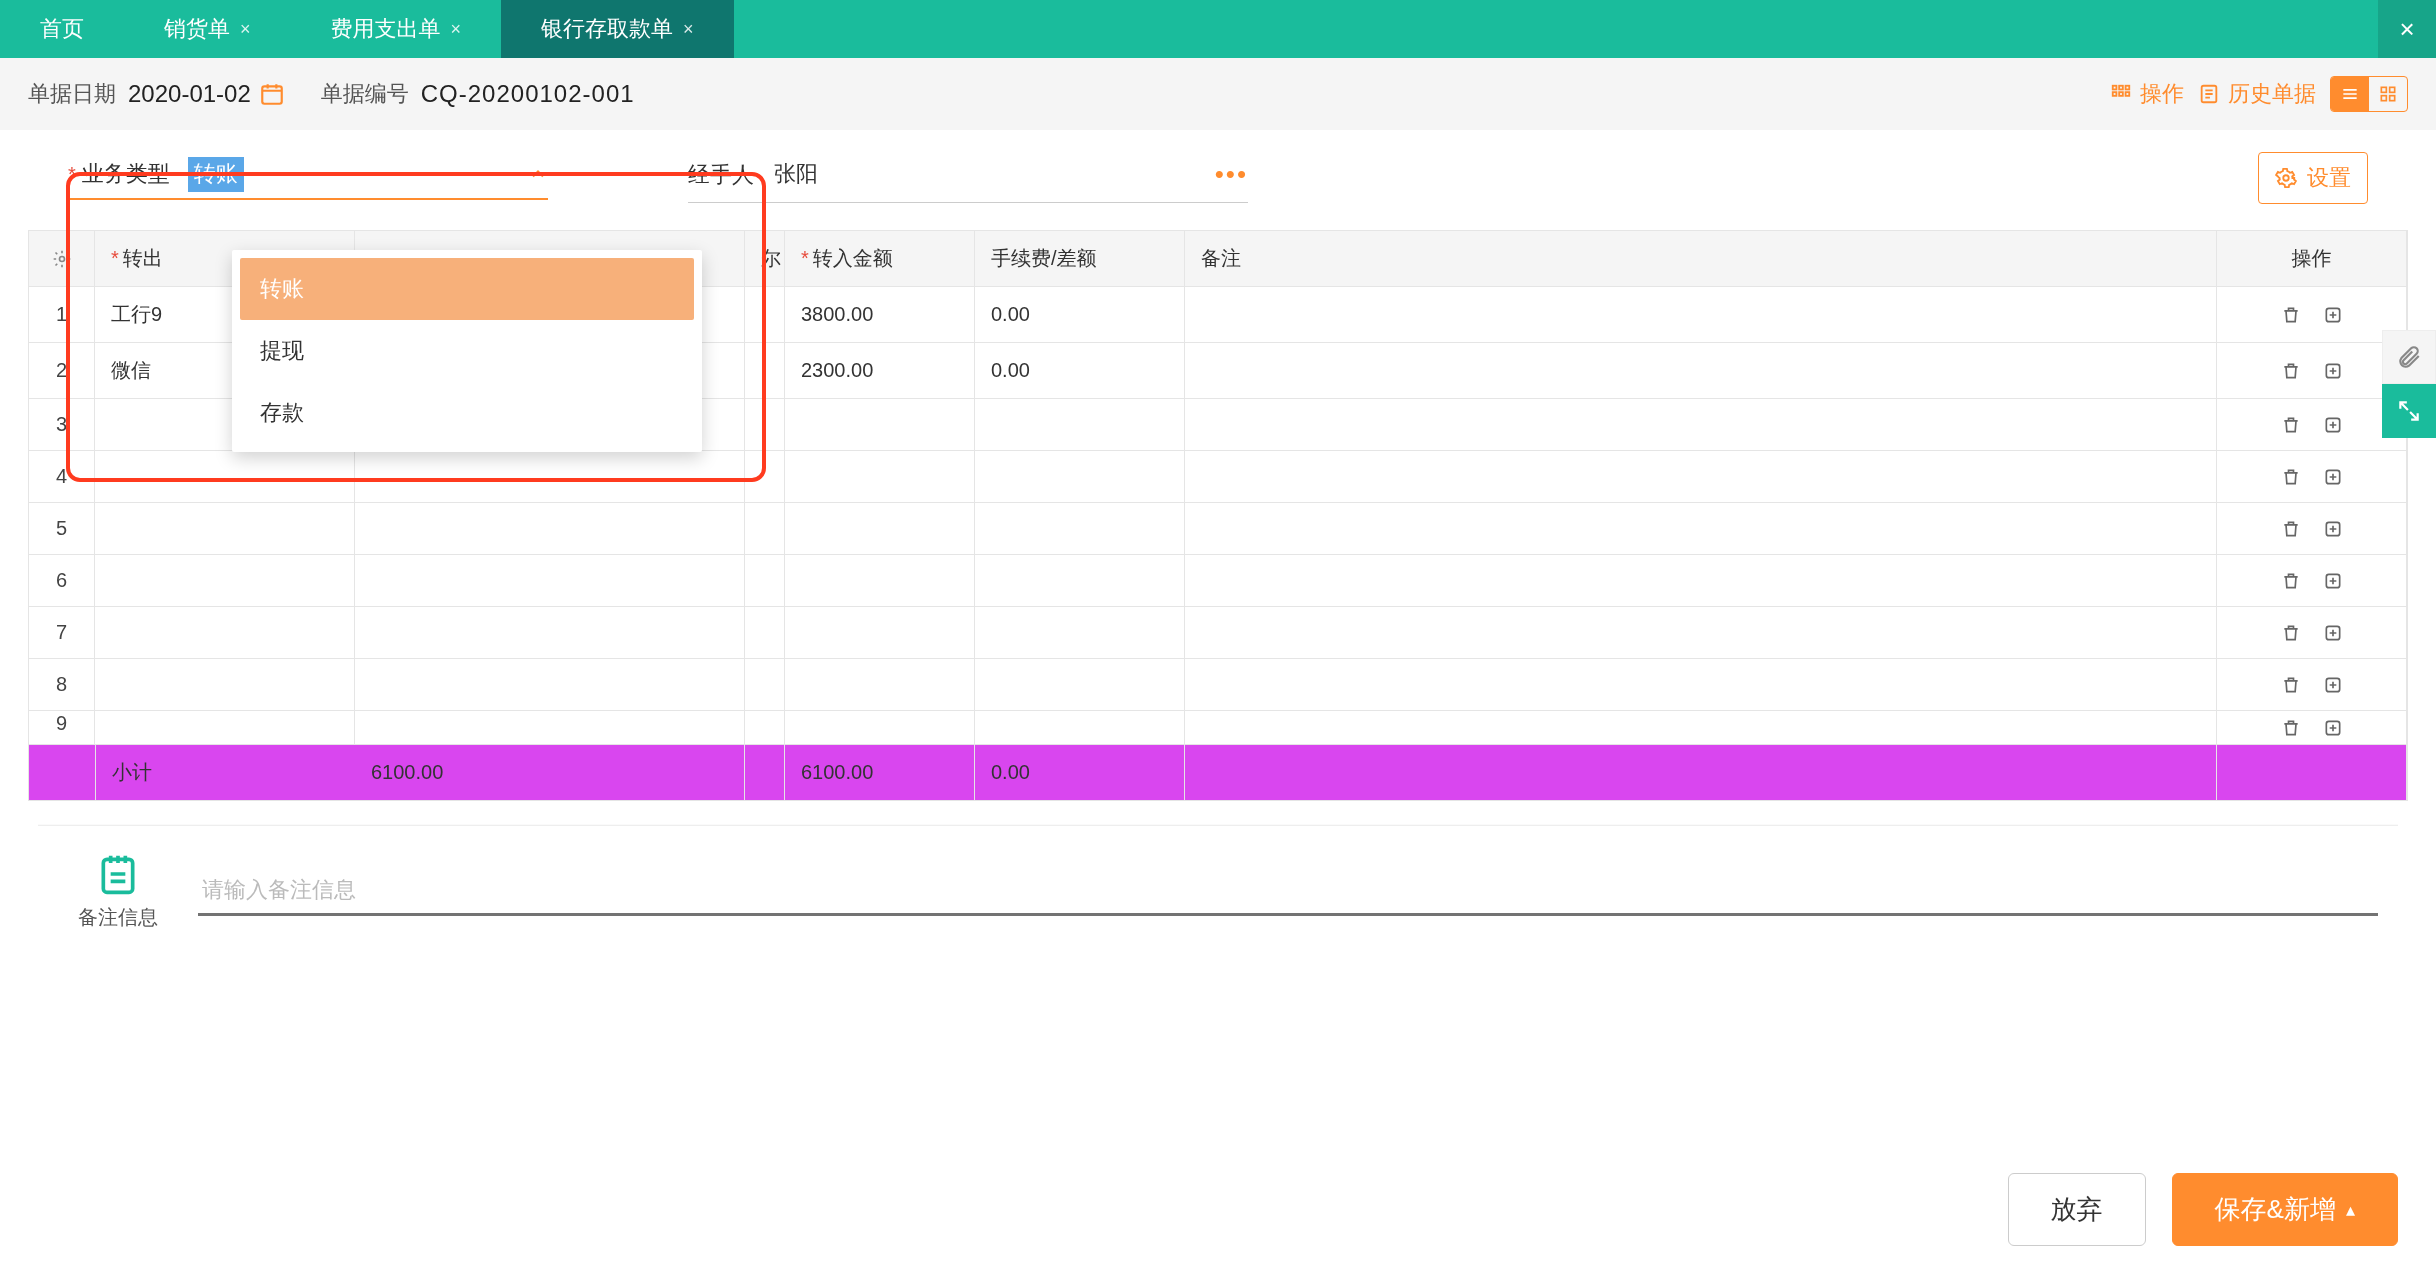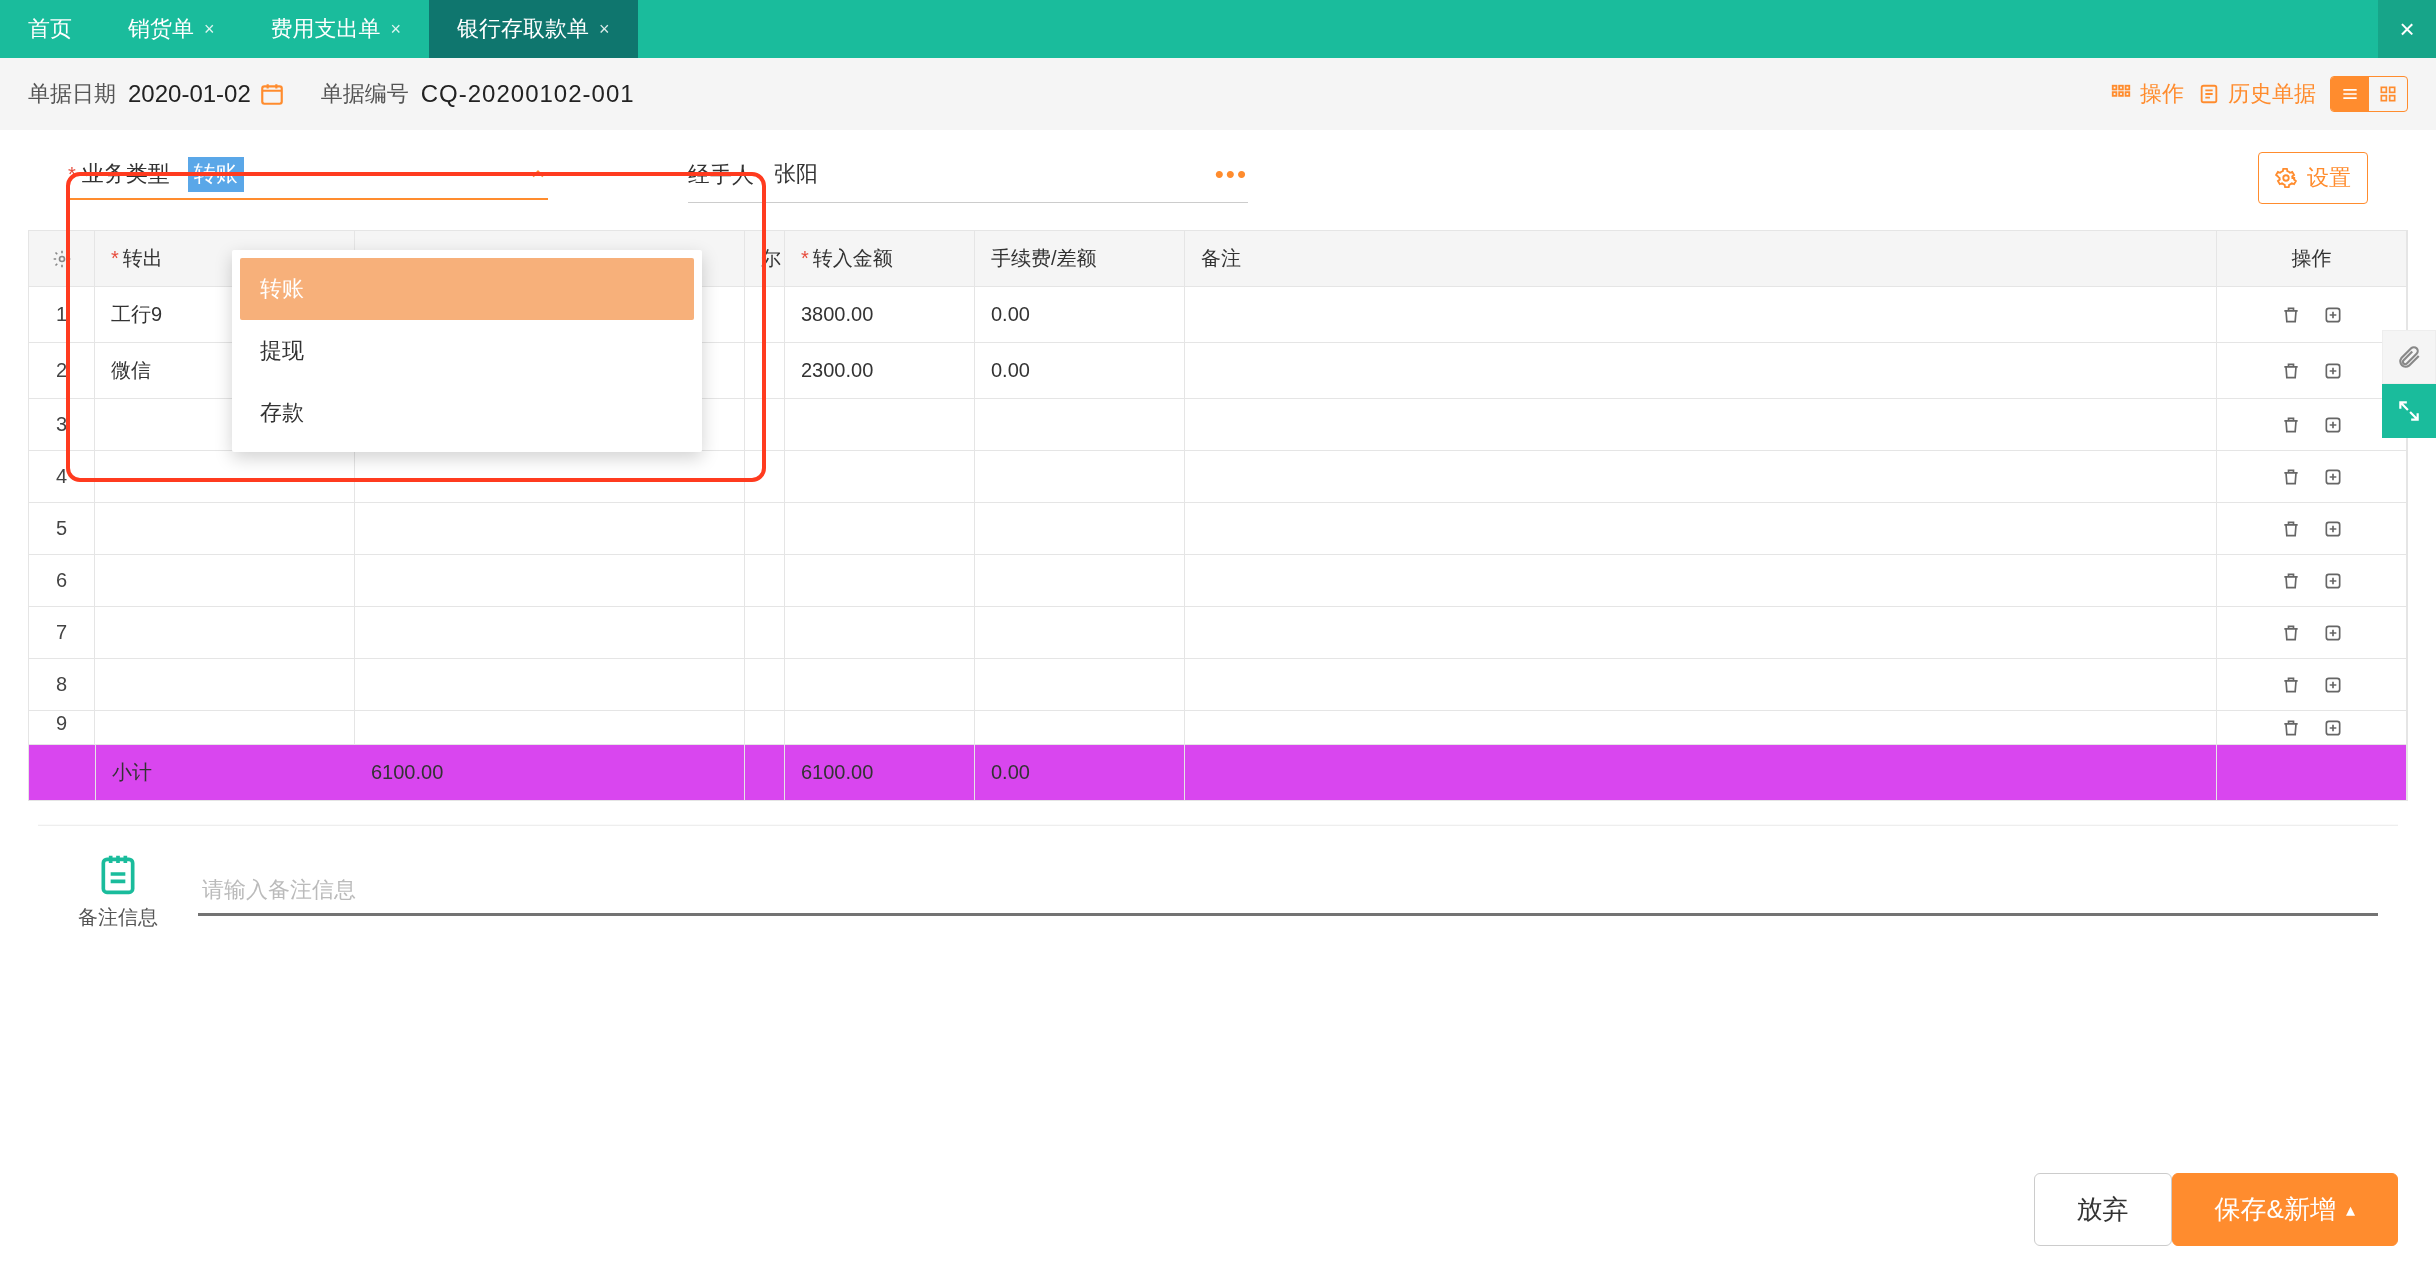--- a/index.html
+++ b/index.html
@@ -1,20 +1,20 @@
 <!DOCTYPE html>
 <html><head>
 <meta charset="utf-8">
 <style>
 * { box-sizing: border-box; margin: 0; padding: 0; }
 body { font-family: -apple-system, "PingFang SC", "Microsoft YaHei", sans-serif; font-size: 14px; color: #333; background: #fff; width: 2436px; height: 1274px; overflow: hidden; position: relative; }
 
 
 .tabbar { display: flex; align-items: stretch; background: #1abc9c; height: 58px; }
-.tab { display: flex; align-items: center; padding: 0 28px; color: #fff; font-size: 22px; cursor: pointer; position: relative; }
+.tab { display: flex; align-items: center; padding: 0 40px; color: #fff; font-size: 22px; cursor: pointer; position: relative; }
 .tab.active { background: #0f766e; }
 .tab-close { margin-left: 10px; font-size: 18px; opacity: 0.85; }
 .tabbar-spacer { flex: 1; }
 .tabbar-close { width: 58px; display: flex; align-items: center; justify-content: center; background: #17a589; color: #fff; font-size: 26px; cursor: pointer; }
 
 
 .header { display: flex; align-items: center; padding: 18px 28px; background: #f5f5f5; font-size: 22px; }
 .header .lbl { color: #555; margin-right: 12px; }
 .header .val { color: #222; margin-right: 8px; font-size: 24px; }
 .header .cal-icon { color: #ff8c2e; margin-right: 36px; }
@@ -68,21 +68,21 @@
 .tfoot .td { border-bottom: 1px solid #e5e5e5; }
 
 
 .remarks { display: flex; align-items: center; margin: 24px 10px 0 10px; border-top: 1px solid #eee; padding: 26px 20px; background: #fff; box-shadow: 0 -1px 0 rgba(0,0,0,0.02); }
 .remarks-left { display: flex; flex-direction: column; align-items: center; color: #1abc9c; width: 120px; gap: 8px; }
 .remarks-left svg { width: 44px; height: 44px; }
 .remarks-input { flex: 1; margin-left: 20px; border: none; border-bottom: 3px solid #737373; padding: 10px 4px; font-size: 22px; color: #333; }
 .remarks-input::placeholder { color: #bbb; }
 
 
-.footer { position: absolute; right: 38px; bottom: 28px; display: flex; }
+.footer { position: absolute; right: 38px; bottom: 28px; display: flex; gap: 26px; }
 .btn { font-size: 26px; padding: 18px 42px; border-radius: 6px; cursor: pointer; display: inline-flex; align-items: center; gap: 10px; }
 .btn-discard { background: #fff; border: 1px solid #ccc; color: #333; }
 .btn-save { background: #ff8c2e; color: #fff; border: 1px solid #ff8c2e; }
 .btn-save .caret-up { font-size: 18px; }
 
 
 .sidetools { position: absolute; right: 0; top: 330px; display: flex; flex-direction: column; }
 .sidetool { width: 54px; height: 54px; display: flex; align-items: center; justify-content: center; background: #f5f5f5; color: #888; border: 1px solid #eee; cursor: pointer; }
 .sidetool.active { background: #1abc9c; color: #fff; border-color: #1abc9c; }
 

